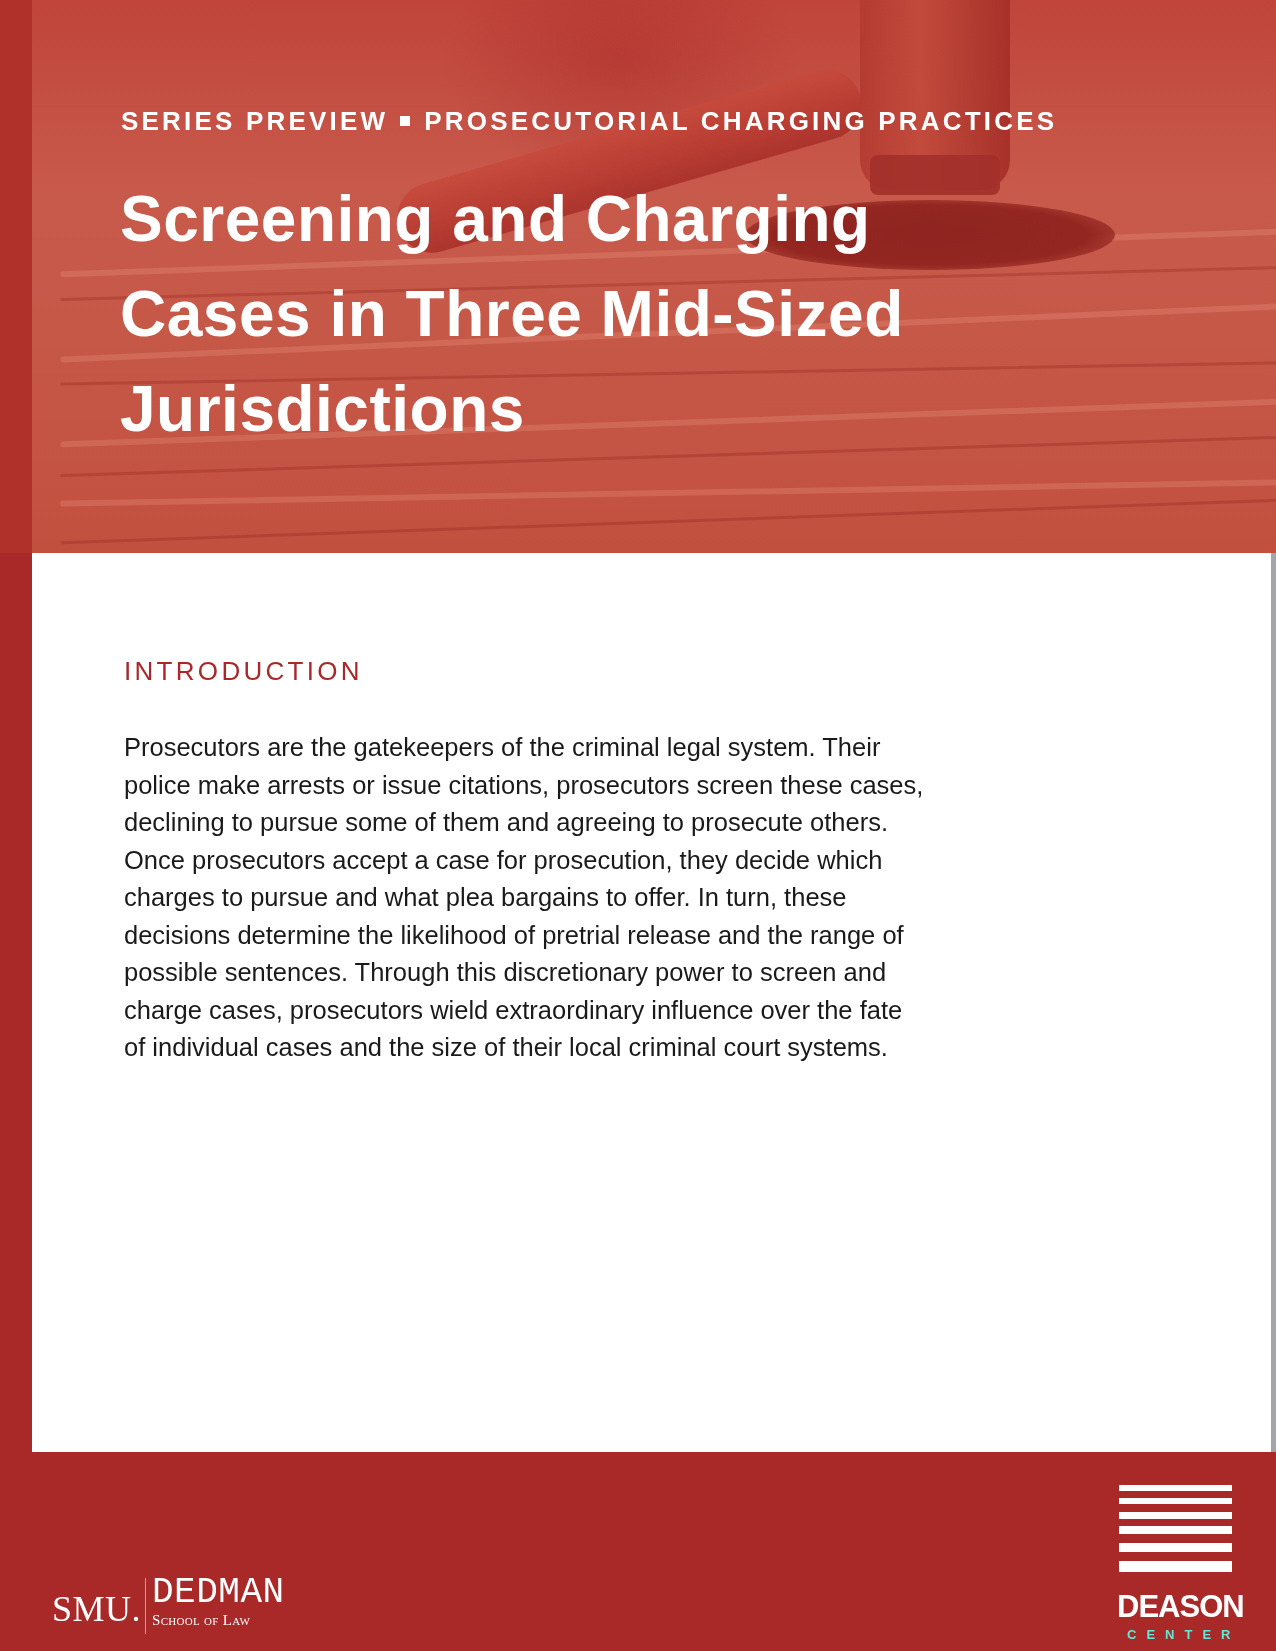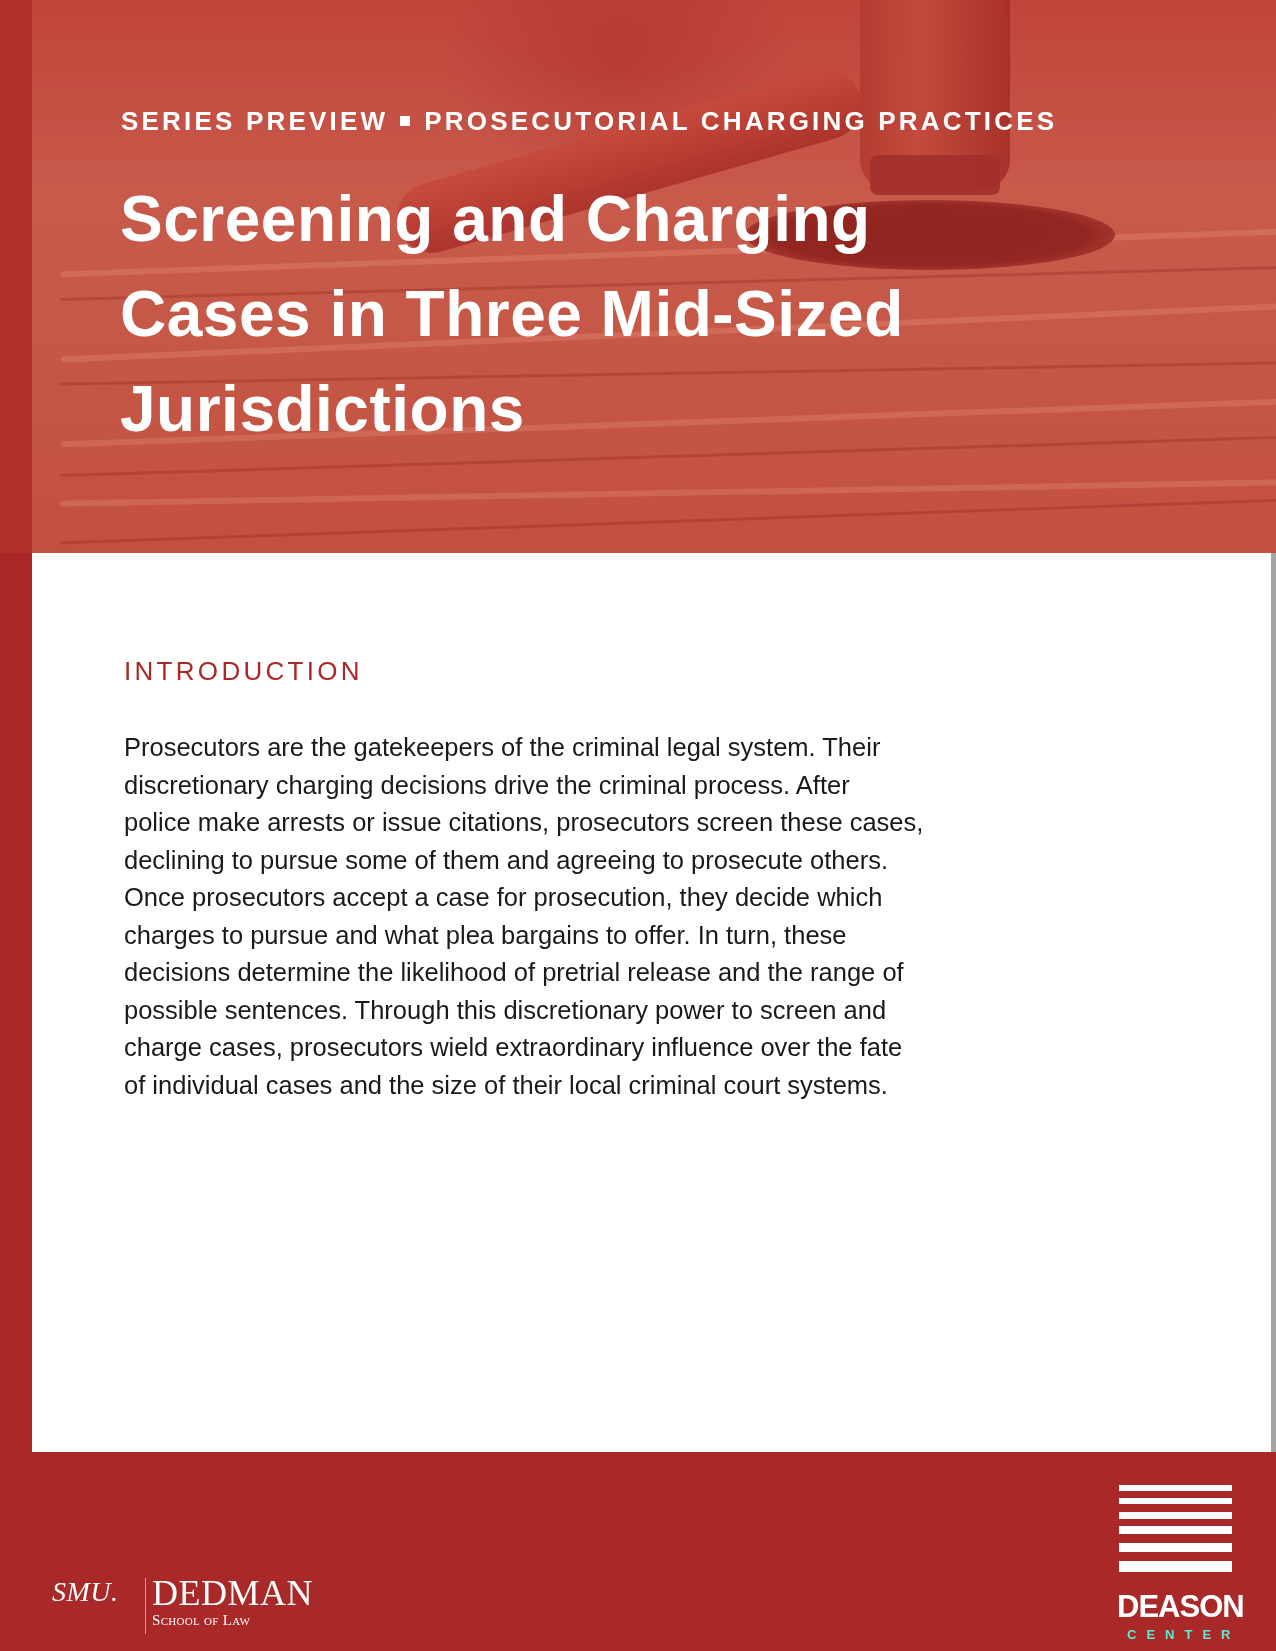--- a/index.html
+++ b/index.html
@@ -71,23 +71,23 @@
   .body-text {
     position: absolute; left: 124px; top: 729px; width: 900px;
     color: #1a1a1a; font-size: 25.5px; line-height: 37.5px;
   }
   .body-line { display: block; white-space: nowrap; }
 
   
   .footer { position: absolute; left: 0; top: 1452px; width: 1276px; height: 199px; background: #a92828; }
 
   .smu-logo { position: absolute; left: 52px; top: 1572px; color: #ffffff; font-family: "Liberation Serif", serif; }
-  .smu-word { position: absolute; left: 0; top: 4px; font-size: 28px; letter-spacing: 0.5px; white-space: nowrap; font-style: italic; }
+  .smu-word { position: absolute; left: 0; top: 16px; font-size: 36px; letter-spacing: 0.5px; white-space: nowrap; }
   .smu-divider { position: absolute; left: 93px; top: 6px; width: 1px; height: 56px; background: #d99c8c; }
-  .dedman-word { position: absolute; left: 100px; top: 0; font-size: 36px; letter-spacing: 0.5px; white-space: nowrap; }
+  .dedman-word { position: absolute; left: 100px; top: 0; font-size: 36px; letter-spacing: 0.5px; white-space: nowrap; font-family: Liberation Mono, monospace; }
   .school-word { position: absolute; left: 100px; top: 40px; font-size: 15px; letter-spacing: 0.3px; white-space: nowrap; font-variant: small-caps; text-align: right; }
 
   .deason-logo { position: absolute; left: 1119px; top: 1485px; width: 113px; }
   .stripe { position: absolute; left: 0; width: 113px; background: #ffffff; }
   .deason-word {
     position: absolute; left: -2px; top: 104px; width: 117px;
     color: #ffffff; font-weight: bold; font-size: 31px; letter-spacing: -1px; text-align: left;
   }
   .center-word {
     position: absolute; left: 0; top: 142px; width: 113px;
@@ -124,21 +124,20 @@
       <span class="title-line">Jurisdictions</span>
     </h1>
   </div>
 
   <div class="panel"></div>
 
   <h2 class="section-heading">INTRODUCTION</h2>
 
   <p class="body-text">
     <span class="body-line">Prosecutors are the gatekeepers of the criminal legal system. Their</span>
-    <span class="body-line">discretionary charging decisions drive the criminal process. After</span>
     <span class="body-line">police make arrests or issue citations, prosecutors screen these cases,</span>
     <span class="body-line">declining to pursue some of them and agreeing to prosecute others.</span>
     <span class="body-line">Once prosecutors accept a case for prosecution, they decide which</span>
     <span class="body-line">charges to pursue and what plea bargains to offer. In turn, these</span>
     <span class="body-line">decisions determine the likelihood of pretrial release and the range of</span>
     <span class="body-line">possible sentences. Through this discretionary power to screen and</span>
     <span class="body-line">charge cases, prosecutors wield extraordinary influence over the fate</span>
     <span class="body-line">of individual cases and the size of their local criminal court systems.</span>
   </p>
 

